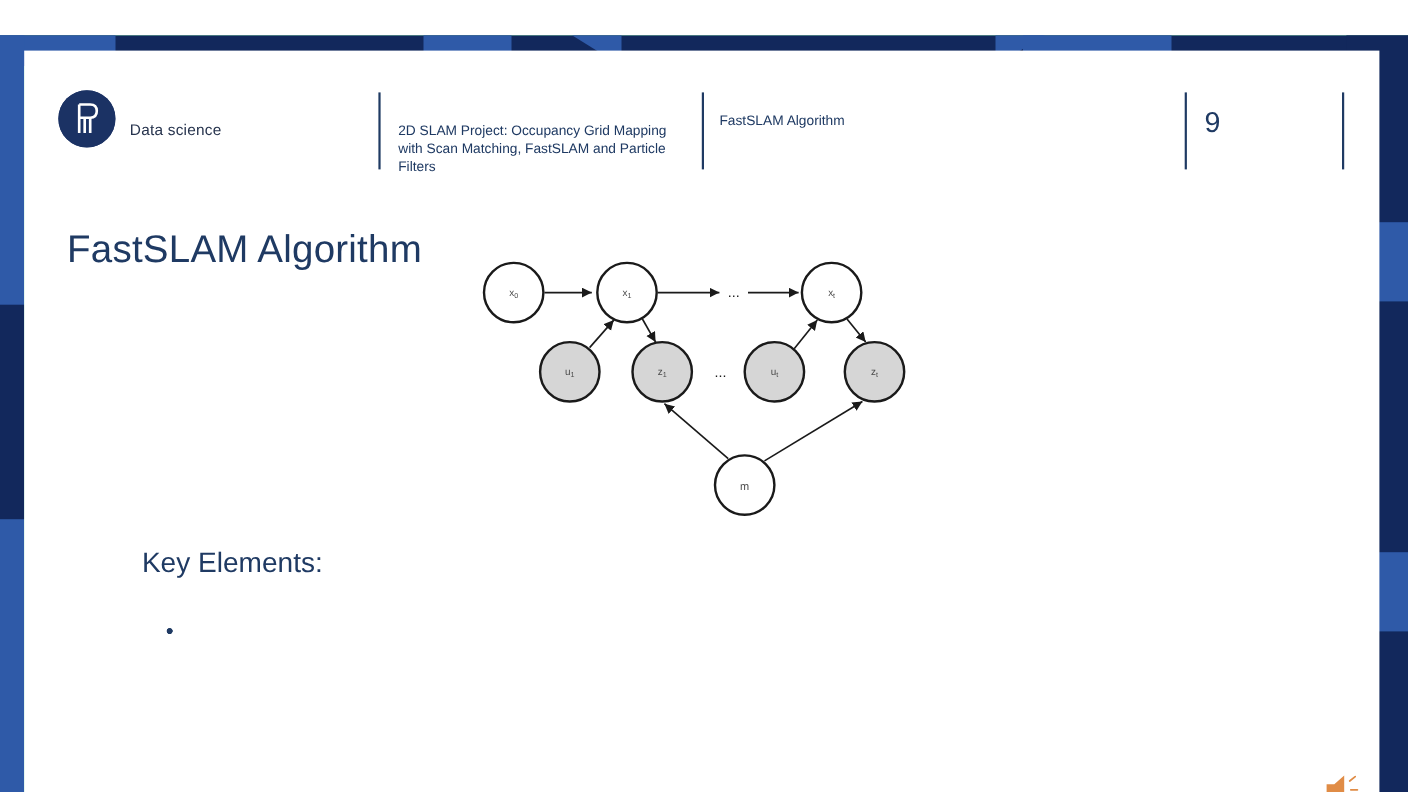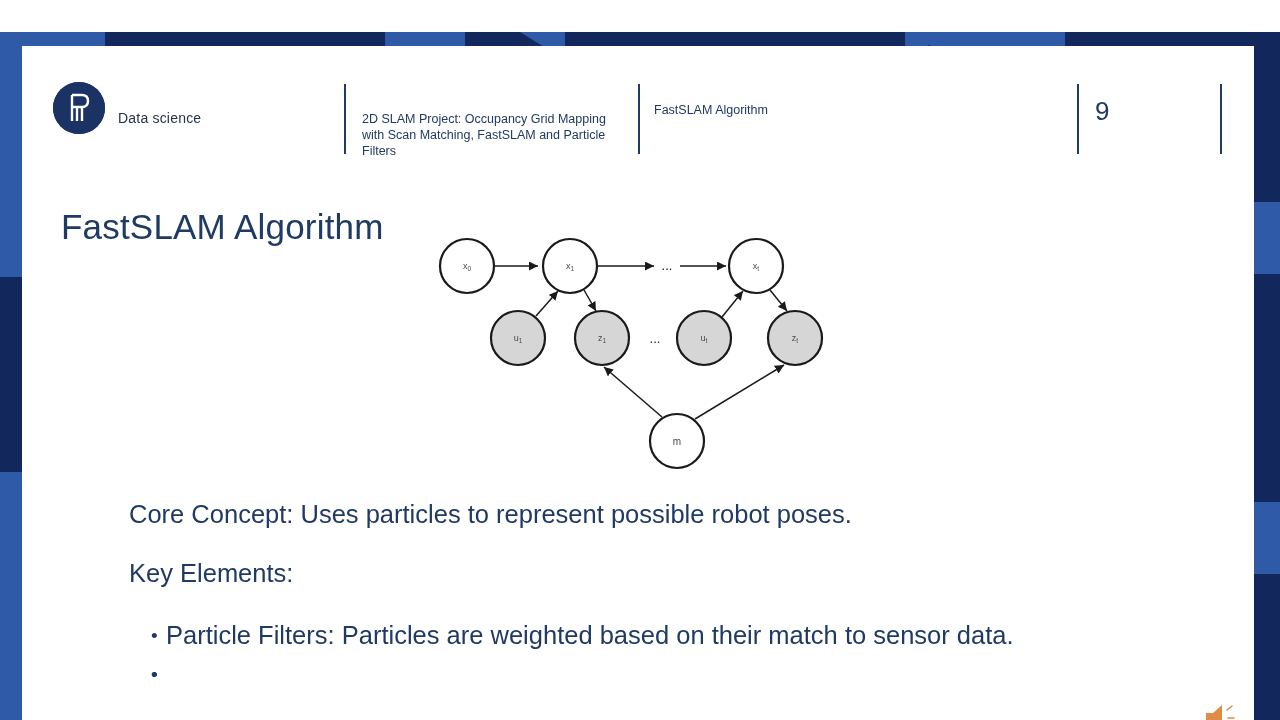--- a/index.html
+++ b/index.html
@@ -212,26 +212,24 @@
           <text x="292" y="120">u<tspan font-size="6.5" dy="2">t</tspan></text>
           <text x="383" y="120">z<tspan font-size="6.5" dy="2">t</tspan></text>
           <text x="265" y="224" font-size="10">m</text>
           <text x="255" y="49" font-size="13" fill="#1a1a1a">...</text>
           <text x="243" y="122" font-size="13" fill="#1a1a1a">...</text>
         </g>
       </svg>
     </div>
 
     <div class="body-wrap">
-      <p class="core-line">Core Concept: Uses particles to represent possible robot poses.</p>
       <p class="key-head">Key Elements:</p>
       <ul class="blist">
         <li>
           <span class="bullet">•</span>
-          <span>Particle Filters: Particles are weighted based on their match to sensor data.</span>
         </li>
         <li>
           <span class="bullet">•</span>
         </li>
         <li>
           <span class="bullet">•</span>
         </li>
       </ul>
     </div>
 

